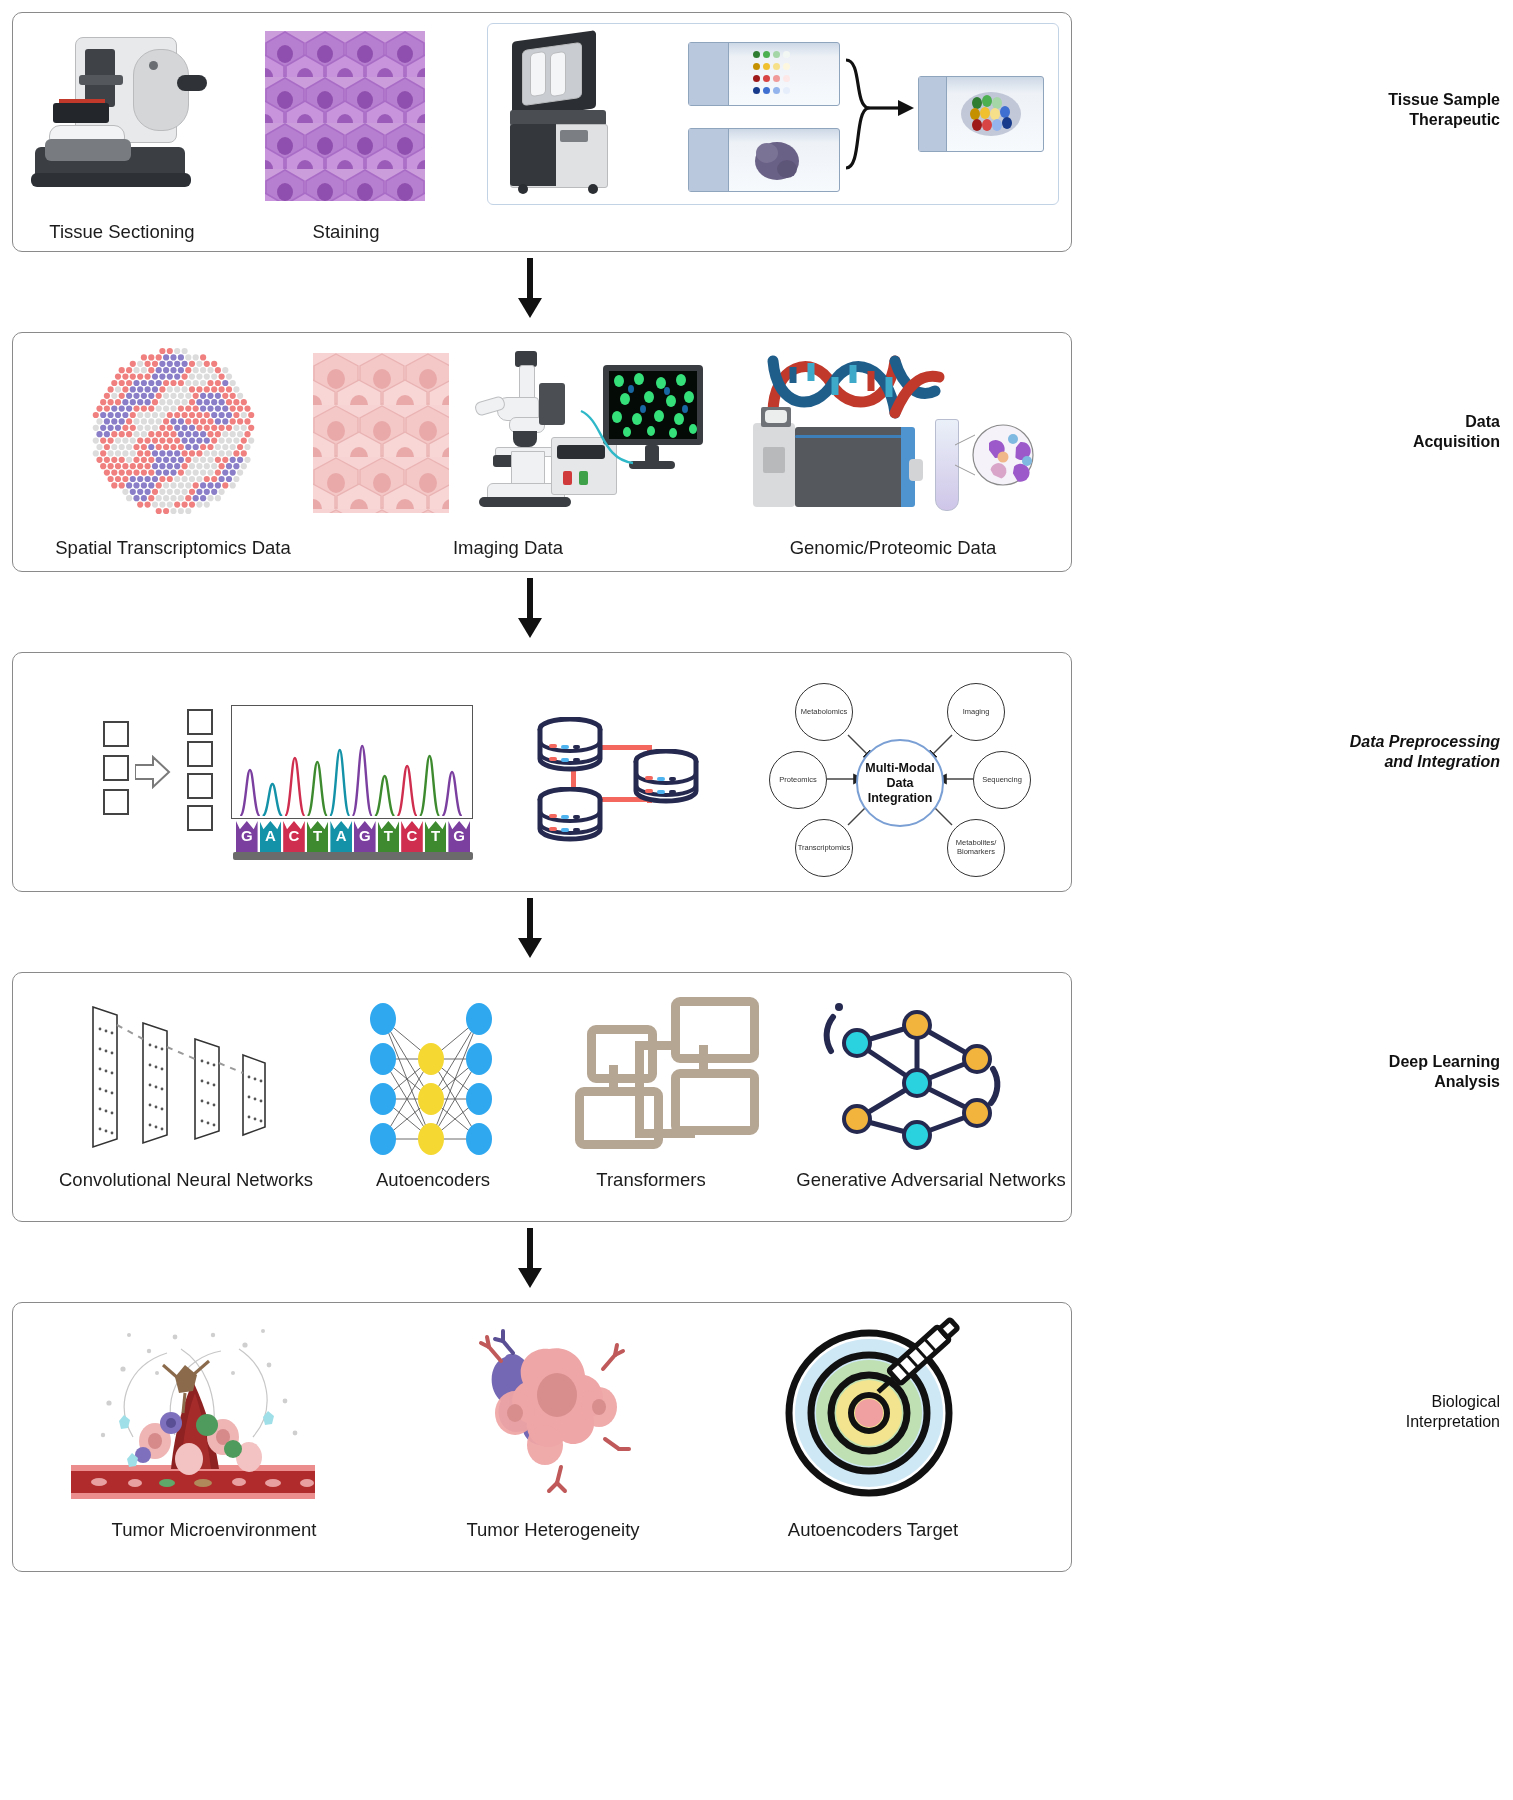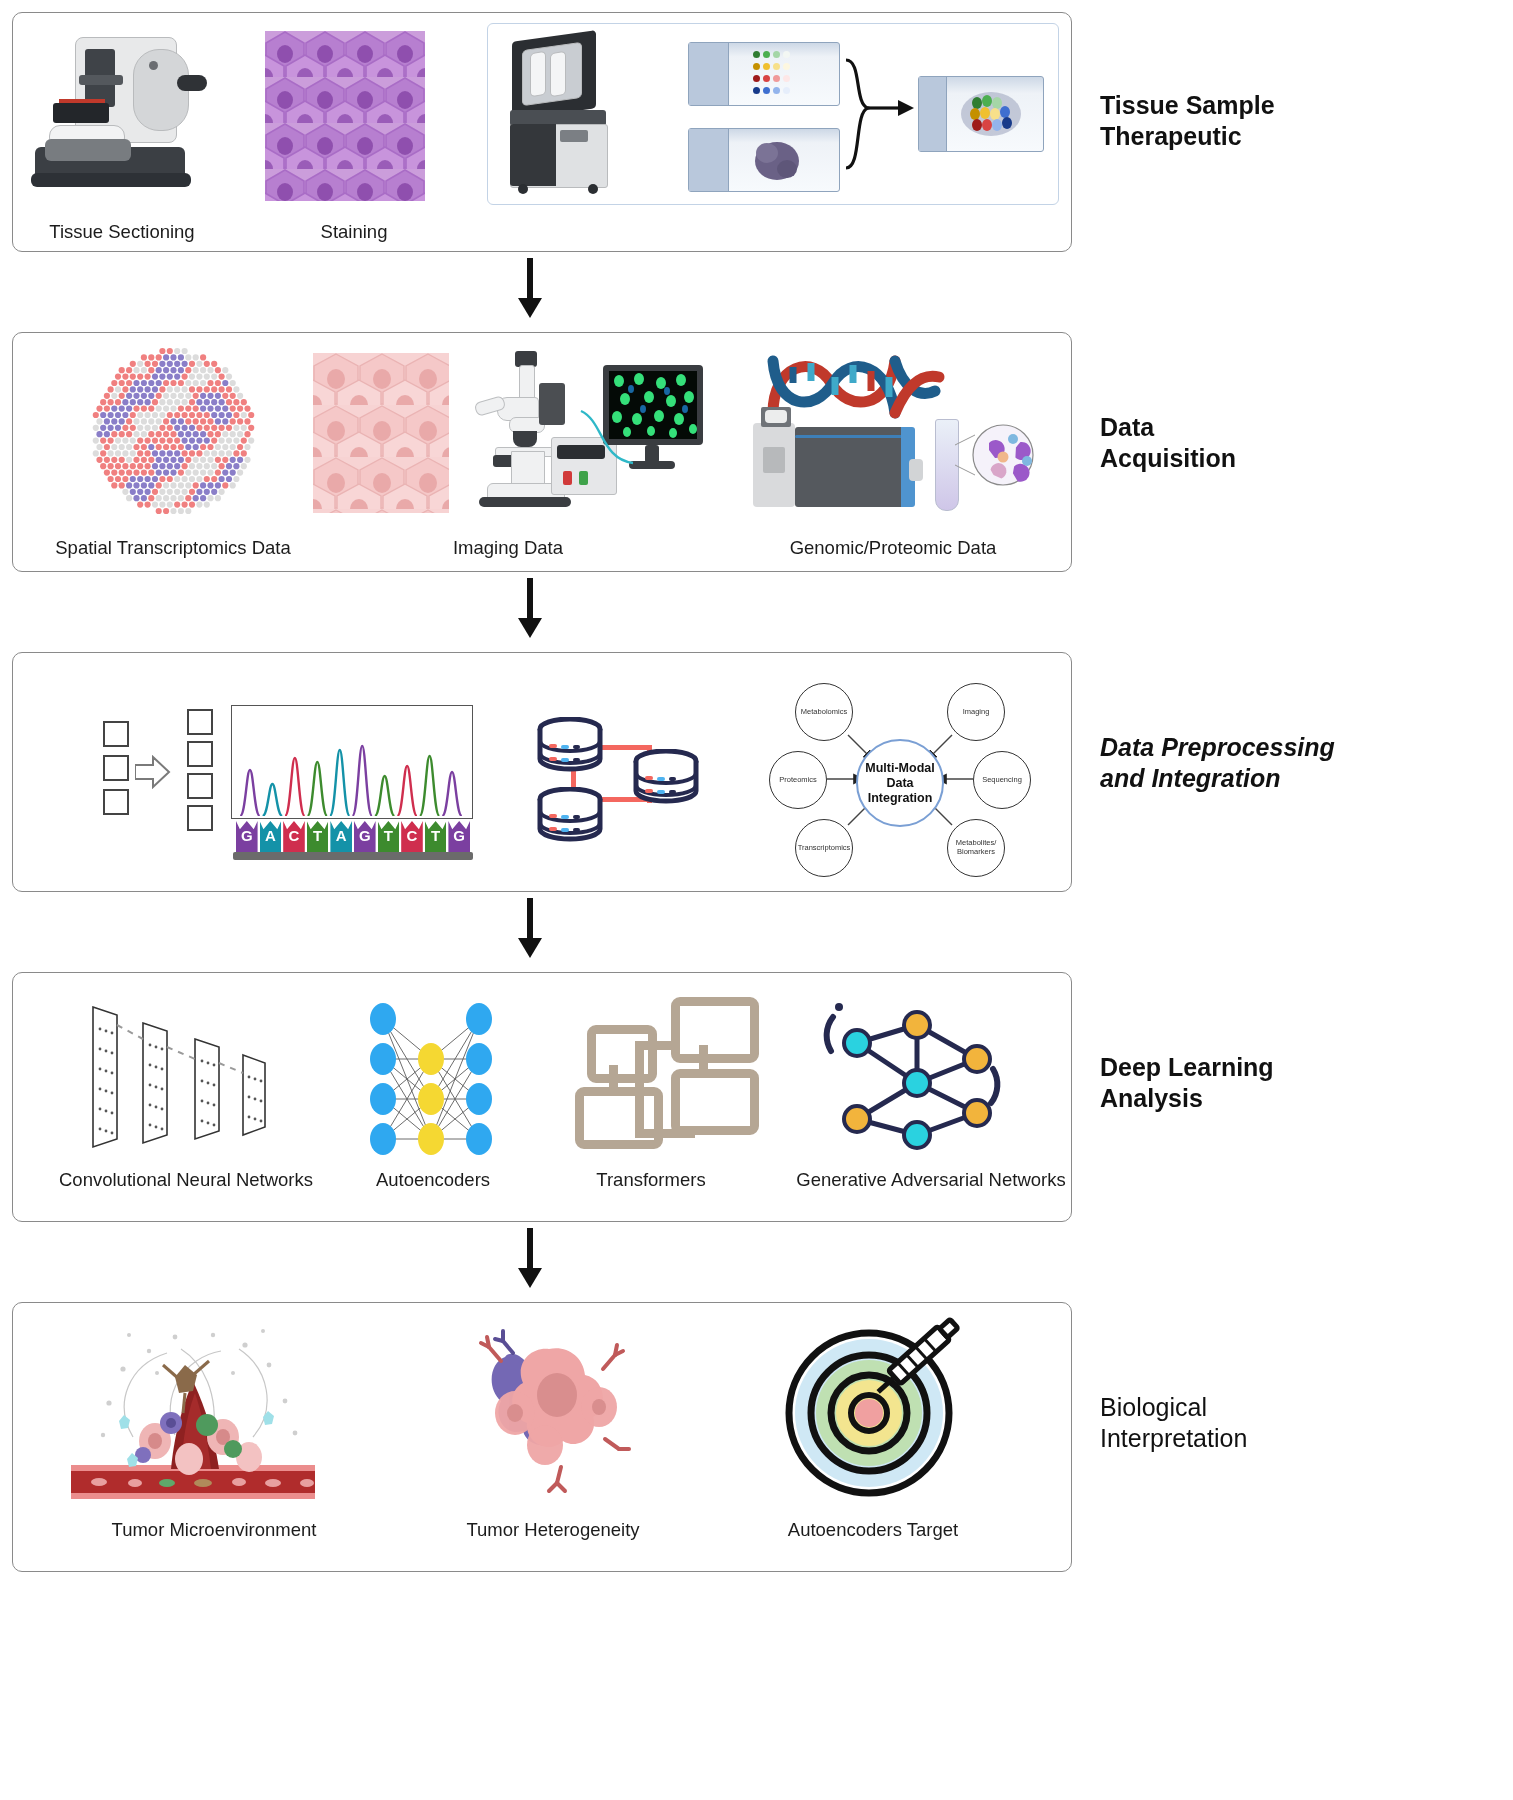--- a/index.html
+++ b/index.html
@@ -3,21 +3,21 @@
 <meta charset="utf-8">
 <style>
   html,body{margin:0;padding:0;background:#ffffff;}
   body{
     width:1513px;height:1800px;position:relative;overflow:hidden;
     font-family:"Liberation Sans","DejaVu Sans",sans-serif;
     color:#1a1a1a;
   }
   .stage{position:absolute;left:12px;width:1060px;border:1.5px solid #8a8a8a;border-radius:10px;background:#fff;box-sizing:border-box;}
   .stage::after{content:"";position:absolute;left:4px;right:-3px;bottom:-4px;height:4px;background:rgba(0,0,0,.10);border-radius:4px;z-index:-1;}
-  .stage-label{position:absolute;left:1100px;width:400px;text-align:left;font-weight:bold;font-size:25px;line-height:1.25;color:#111;}
+  .stage-label{position:absolute;left:1100px;width:400px;text-align:right;font-weight:bold;font-size:16px;line-height:1.25;color:#111;}
   .cap{position:absolute;font-size:18.5px;text-align:center;color:#1c1c1c;white-space:nowrap;}
   .arrow{position:absolute;left:0;width:1060px;display:flex;justify-content:center;}
   .arrow svg{display:block;}
   .fig{position:absolute;}
 
   
   .hexpattern{position:absolute;overflow:hidden;}
 
   
   .mt-base{position:absolute;background:#3b3f44;border-radius:6px;}
@@ -163,21 +163,21 @@
           <ellipse cx="58" cy="48" rx="5" ry="6" fill="#9e1a1a"></ellipse>
           <ellipse cx="68" cy="48" rx="5" ry="6" fill="#d84343"></ellipse>
           <ellipse cx="78" cy="48" rx="5" ry="6" fill="#93b4ec"></ellipse>
           <ellipse cx="88" cy="46" rx="5" ry="6" fill="#173a8a"></ellipse>
         </g>
       </svg>
     </div>
   </div>
 
   <div class="cap" style="left:14px;top:208px;width:190px;">Tissue Sectioning</div>
-  <div class="cap" style="left:248px;top:208px;width:186px;">Staining</div>
+  <div class="cap" style="left:240px;top:208px;width:186px;">Staining</div>
 </div>
 
 <div class="arrow" style="top:258px;">
   <svg width="30" height="62" viewBox="0 0 30 62">
       <line x1="15" y1="0" x2="15" y2="42" stroke="#111" stroke-width="6"></line>
       <polygon points="3,40 27,40 15,60" fill="#111"></polygon>
     </svg>
 </div>
 
 <div class="stage" style="top:332px;height:240px;">

